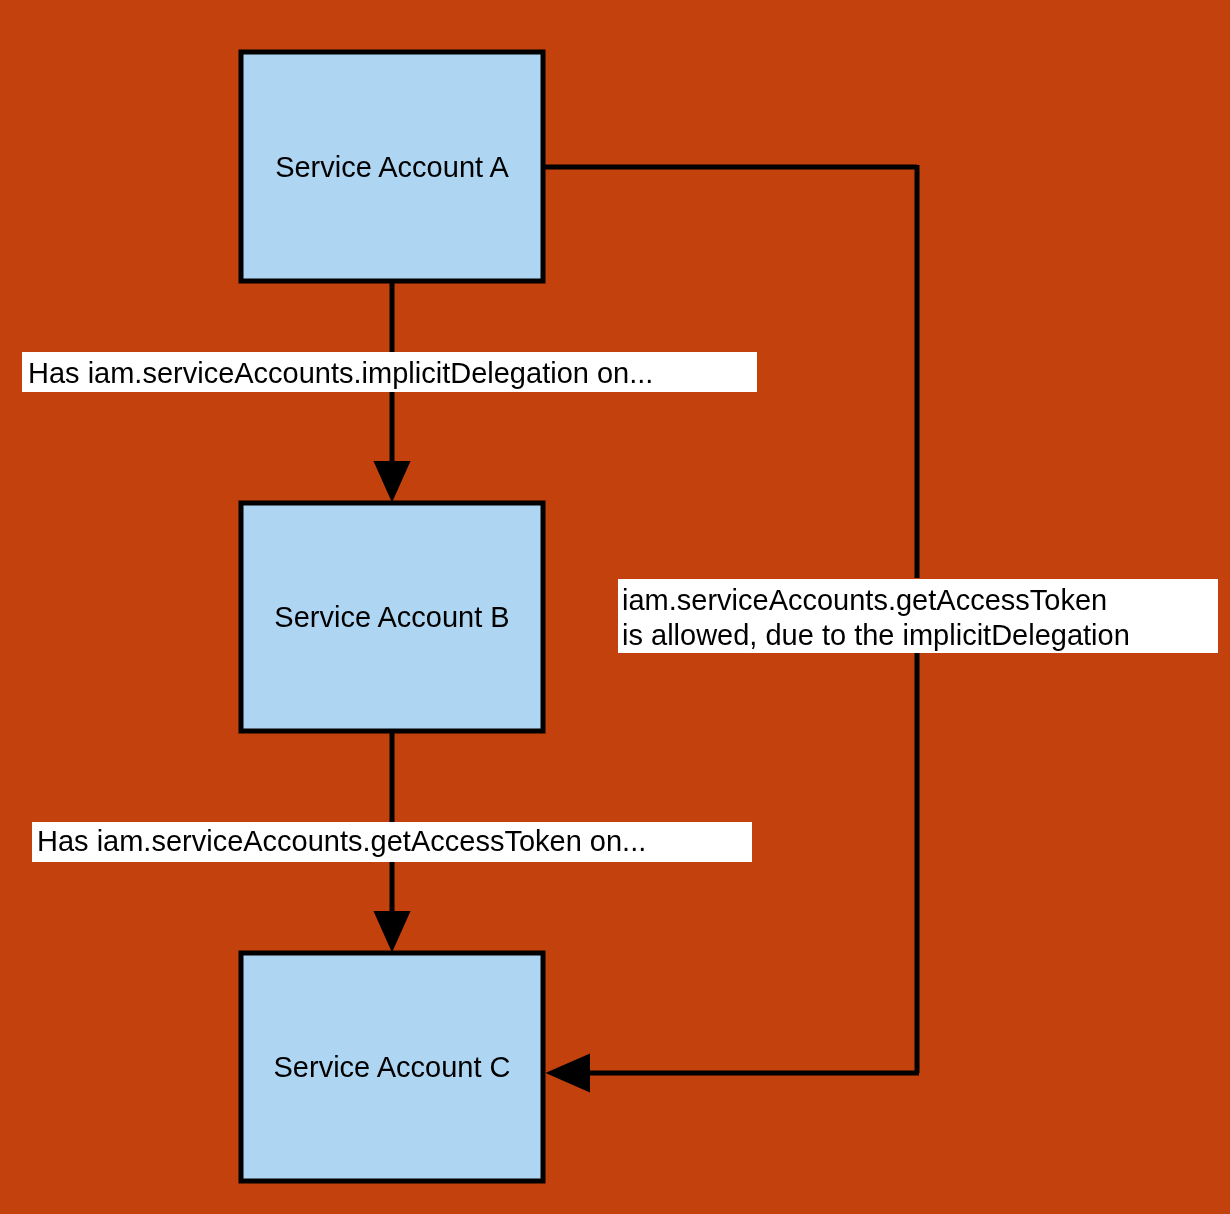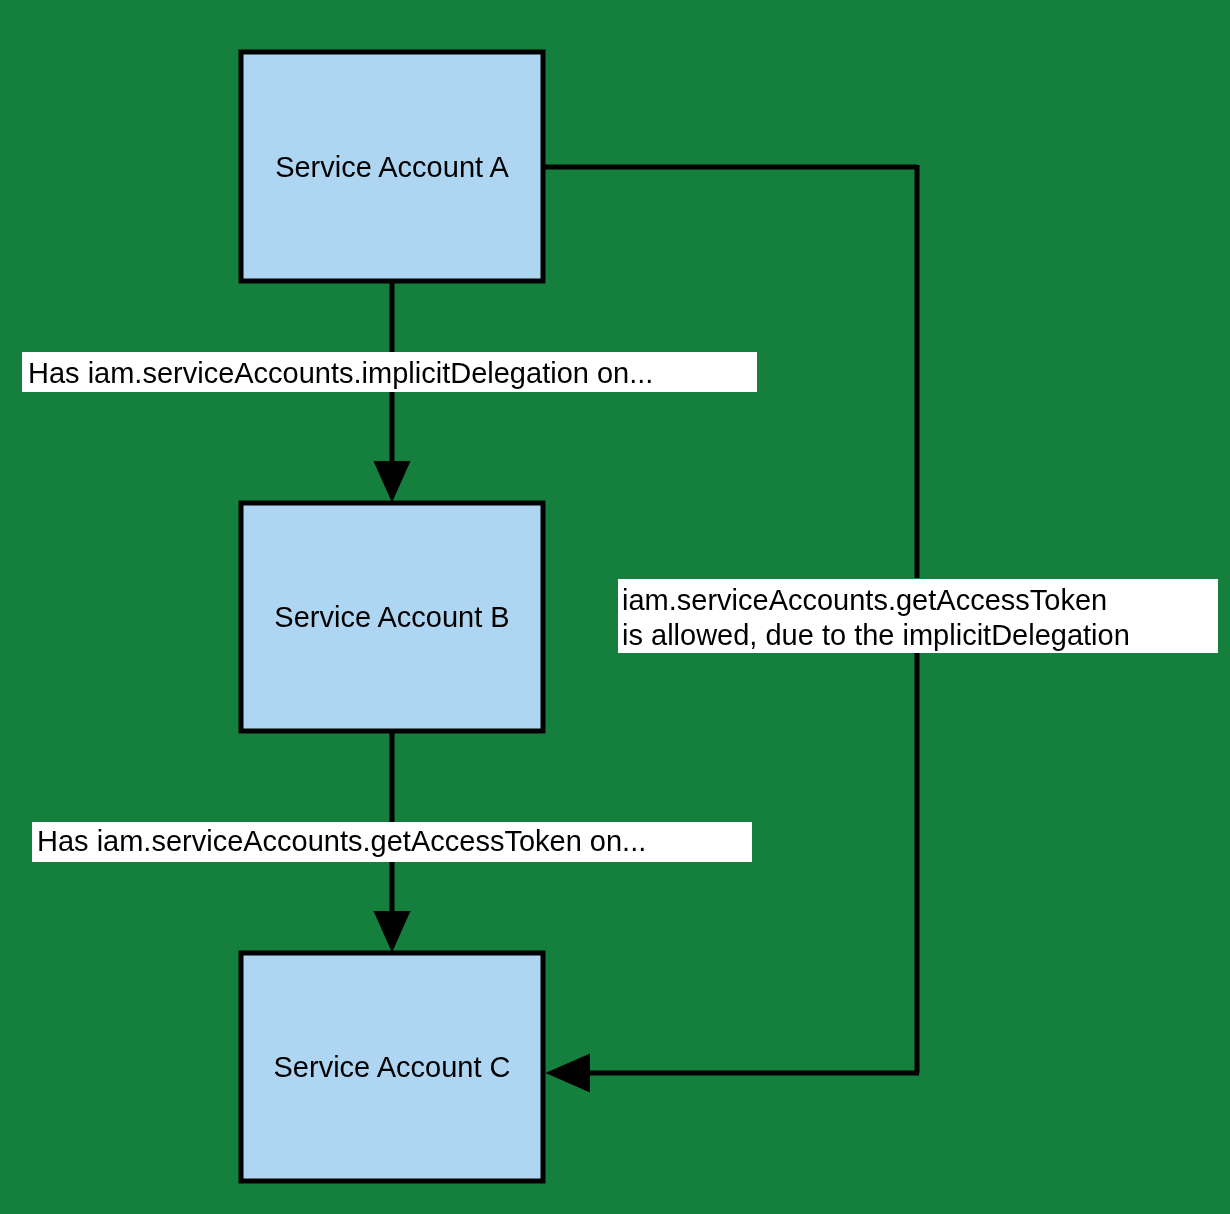--- a/index.html
+++ b/index.html
@@ -7,21 +7,21 @@
     padding: 0;
     background: #ffffff;
   }
   body {
     font-family: "Liberation Sans", sans-serif;
   }
   #canvas {
     position: relative;
     width: 1230px;
     height: 1214px;
-    background: #15803d;
+    background: #c2410c;
     overflow: hidden;
   }
   #diagram-svg {
     position: absolute;
     top: 0;
     left: 0;
     width: 1230px;
     height: 1214px;
   }
   .node-label {

